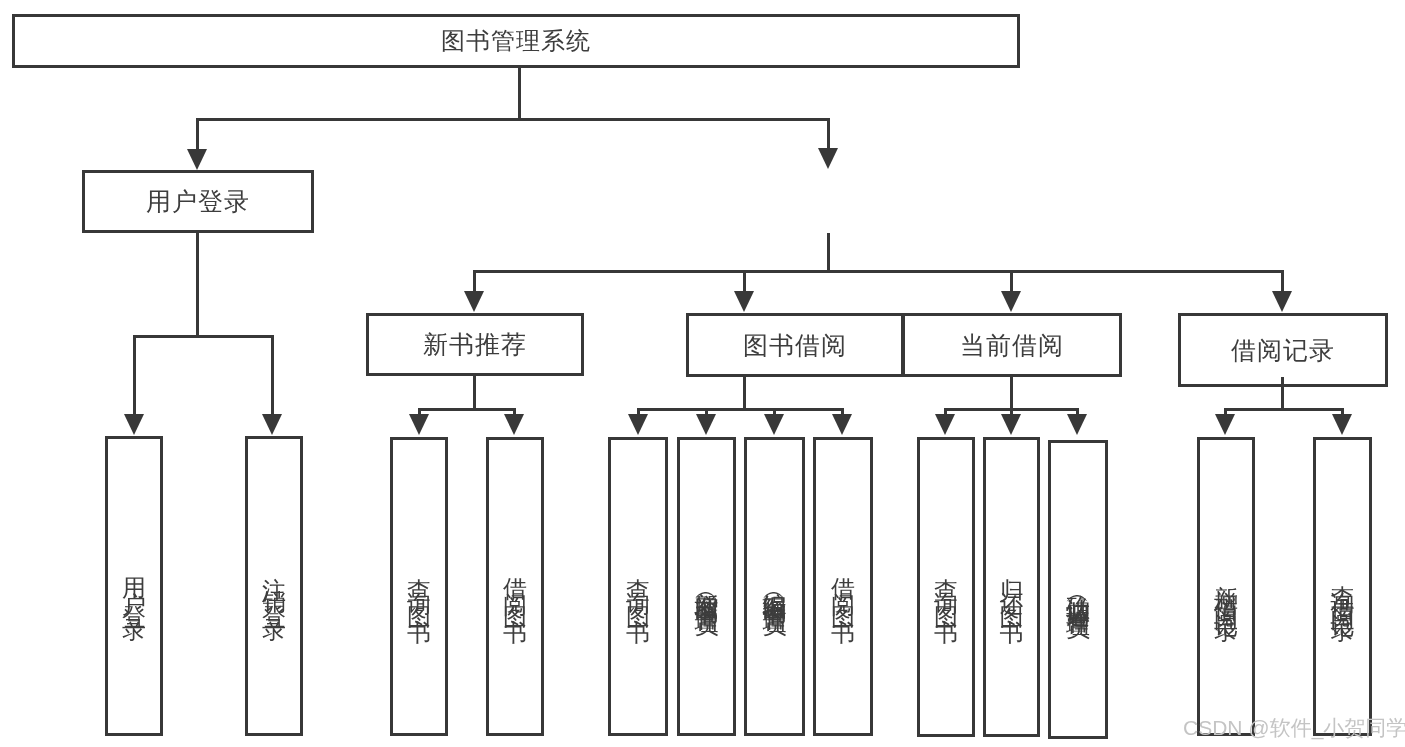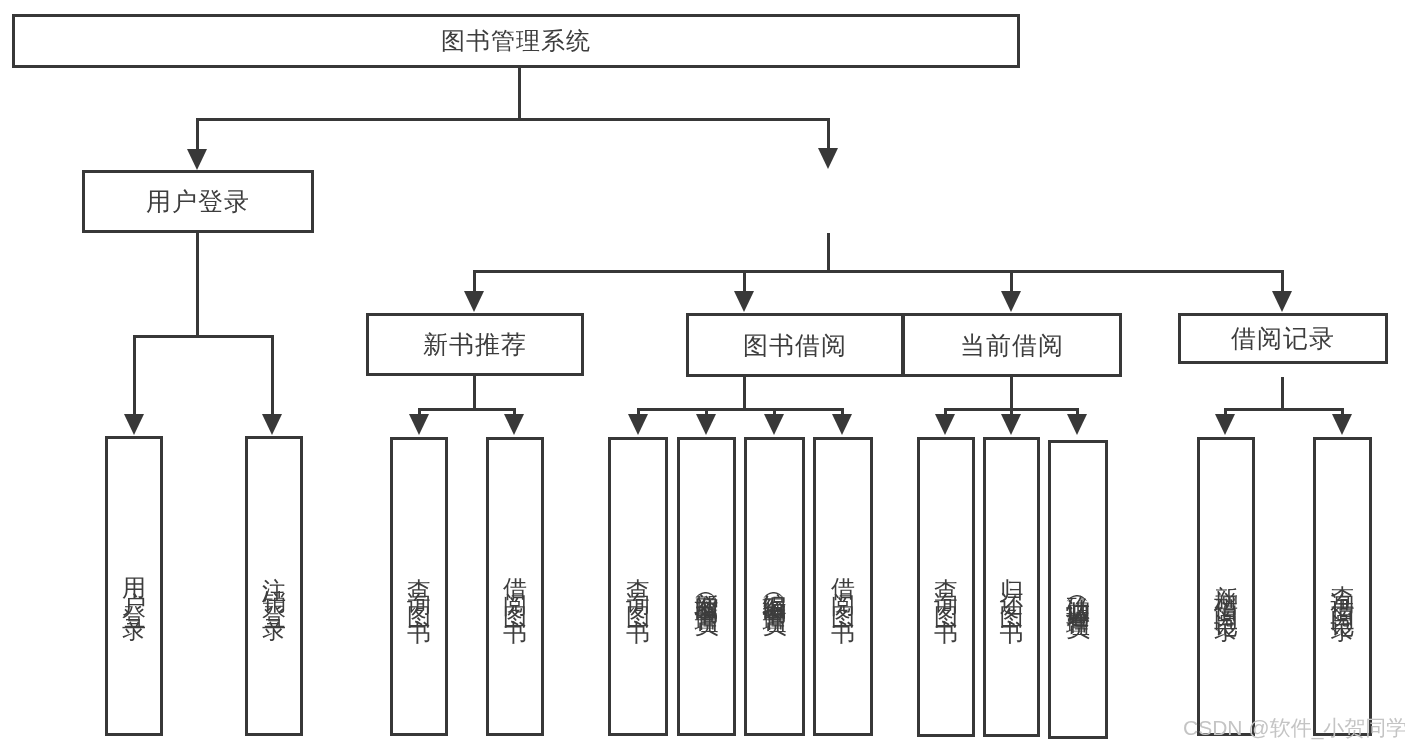--- a/index.html
+++ b/index.html
@@ -81,21 +81,21 @@
 
   <div class="node hnode" style="left:366px;top:313px;width:218px;height:63px;">
     <span>新书推荐</span>
   </div>
   <div class="node hnode" style="left:656px;top:313px;width:218px;height:64px;margin-left:30px;">
     <span>图书借阅</span>
   </div>
   <div class="node hnode" style="left:902px;top:313px;width:220px;height:64px;justify-content:center;">
     <span>当前借阅</span>
   </div>
-  <div class="node hnode" style="left:1178px;top:313px;width:210px;height:51px;">
+  <div class="node hnode" style="left:1178px;top:313px;width:210px;height:74px;">
     <span>借阅记录</span>
   </div>
 
   <div class="vl" style="left:473px;top:376px;height:32px;"></div>
   <div class="hl" style="left:418px;top:408px;width:98px;"></div>
   <div class="vl" style="left:418px;top:408px;height:8px;"></div>
   <div class="ar" style="left:409px;top:414px;"></div>
   <div class="vl" style="left:513px;top:408px;height:8px;"></div>
   <div class="ar" style="left:504px;top:414px;"></div>
 

